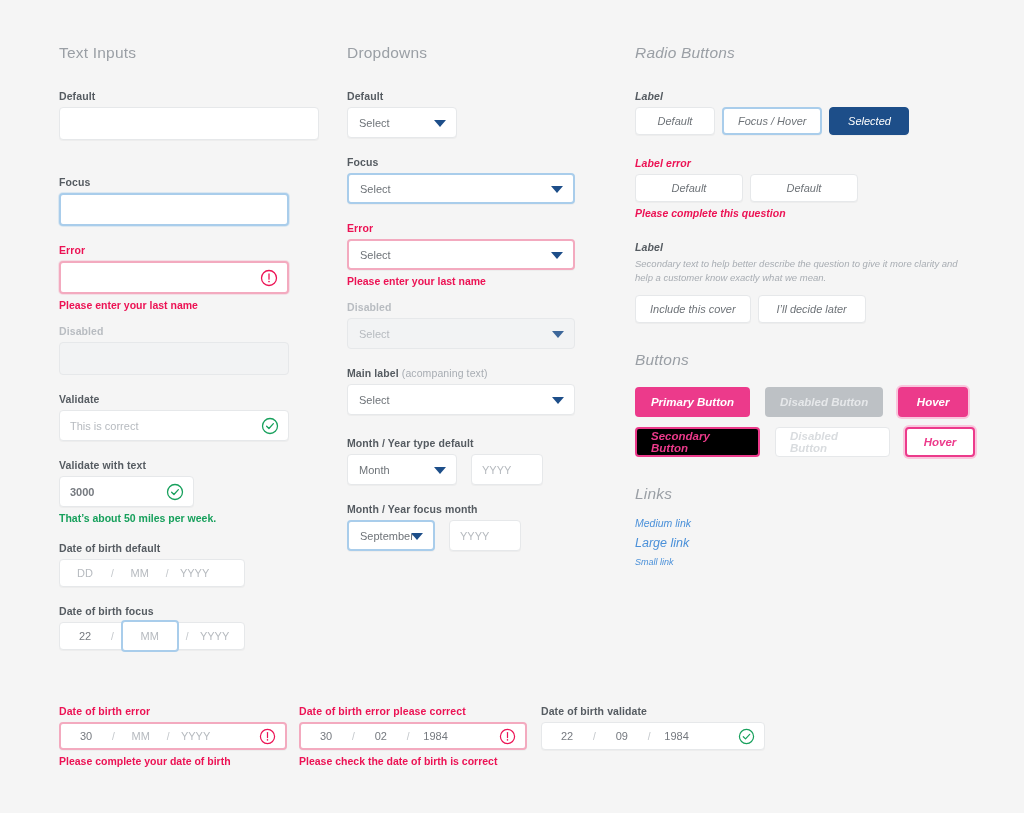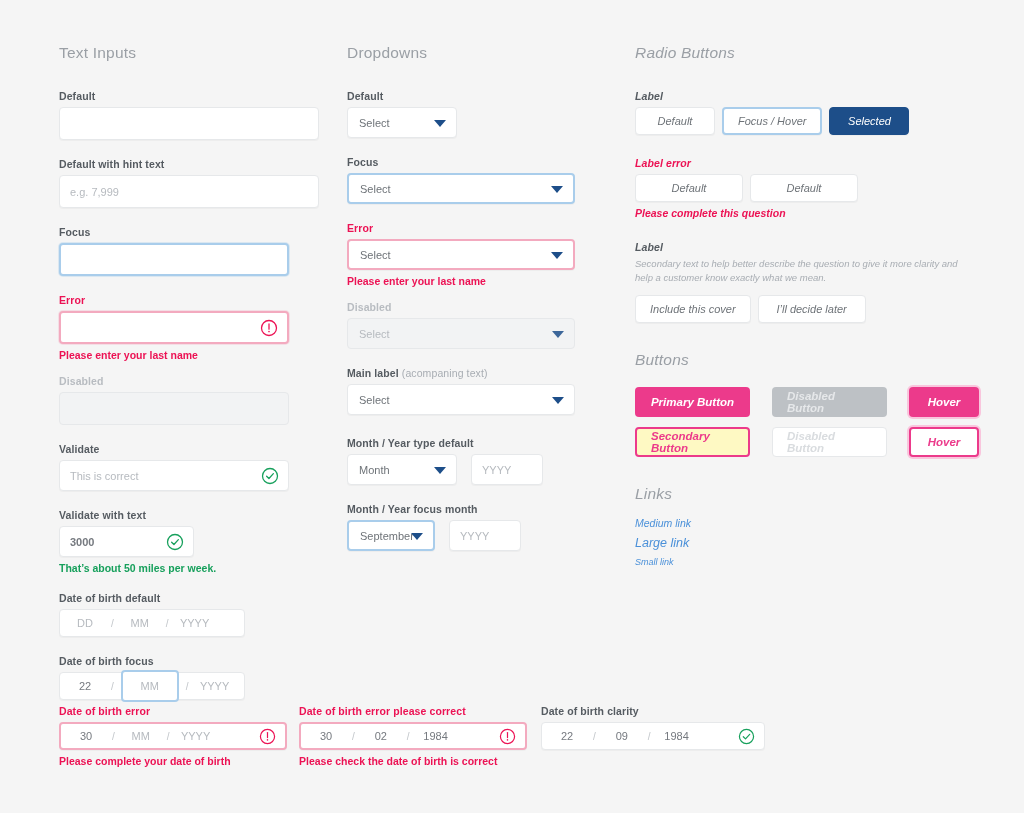--- a/index.html
+++ b/index.html
@@ -102,30 +102,30 @@
   .radio {
     background:#fff; border:1px solid #e6e8ea; border-radius:4px;
     height:28px; display:flex; align-items:center; justify-content:center;
     font-size:11px; color:#6e7378; padding:0 14px; min-width:80px;
     box-shadow:0 1px 1px rgba(0,0,0,.035);
   }
   .radio.focus { border:2px solid #a9cdeb; }
   .radio.selected { background:#1d4e89; border-color:#1d4e89; color:#fff; }
 
   
-  .btn-row { display:flex; gap:22px; margin-bottom:10px; }
+  .btn-row { display:flex; gap:15px; margin-bottom:10px; }
   .btn {
     height:30px; border-radius:4px; display:flex; align-items:center;
     justify-content:center; font-size:11.5px; font-weight:700;
     padding:0 14px; min-width:115px; border:1px solid transparent;
   }
   .btn.primary { background:#ec3a8b; color:#fff; }
   .btn.disabled { background:#bdc1c5; color:#e6e8ea; }
   .btn.hover { background:#ec3a8b; color:#fff; box-shadow:0 0 0 2px #f9c6dd; }
-  .btn.secondary { background:#fef9c3; color:#ec3a8b; border:2px solid #ec3a8b; }
+  .btn.secondary { background:#000000; color:#ec3a8b; border:2px solid #ec3a8b; }
   .btn.sec-disabled { background:#fff; color:#d9dcdf; border:1px solid #e6e8ea; }
   .btn.sec-hover { background:#fff; color:#ec3a8b; border:2px solid #ec3a8b; box-shadow:0 0 0 2px #f9c6dd; }
 
   
   .link { color:#4a90d9; display:block; text-decoration:none; }
   .link.lg { font-size:12.5px; margin-bottom:7px; }
   .link.md { font-size:10.5px; margin-bottom:7px; }
   .link.sm { font-size:9px; }
   .sp-14 { height:14px; }
   .sp-18 { height:18px; }
@@ -140,26 +140,20 @@
   <div class="col col-1" style="top:44px;">
     <div class="section-title">Text Inputs</div>
     <div class="sp-28"></div>
 
     <div>
       <div class="field-label">Default</div>
       <div class="input" style="height:33px;"></div>
     </div>
     <div class="sp-18"></div>
 
-    <div>
-      <div class="field-label">Default with hint text</div>
-      <div class="input" style="height:33px;">
-        <span class="ph">e.g. 7,999</span>
-      </div>
-    </div>
     <div class="sp-18"></div>
 
     <div>
       <div class="field-label">Focus</div>
       <div class="input focus" style="height:33px;width:230px;"></div>
     </div>
     <div class="sp-18"></div>
 
     <div>
       <div class="field-label err">Error</div>
@@ -406,21 +400,21 @@
           <circle cx="12" cy="12" r="10" fill="none" stroke="#ec1254" stroke-width="1.7"></circle>
           <line x1="12" y1="6.5" x2="12" y2="13.5" stroke="#ec1254" stroke-width="1.7" stroke-linecap="round"></line>
           <circle cx="12" cy="16.8" r="1.1" fill="#ec1254"></circle>
         </svg>
       </span>
     </div>
     <div class="help-err">Please check the date of birth is correct</div>
   </div>
 
   <div style="position:absolute;left:541px;top:705px;">
-    <div class="field-label">Date of birth clarity</div>
+    <div class="field-label">Date of birth validate</div>
     <div class="dob" style="width:224px;">
       <span class="seg">22</span>
       <span class="sep">/</span>
       <span class="seg">09</span>
       <span class="sep">/</span>
       <span class="seg">1984</span>
       <span class="pad"></span>
       <span style="display:flex;padding-right:3px;">
         <svg width="17" height="17" viewBox="0 0 24 24">
           <circle cx="12" cy="12" r="10" fill="none" stroke="#17a05c" stroke-width="1.7"></circle>

